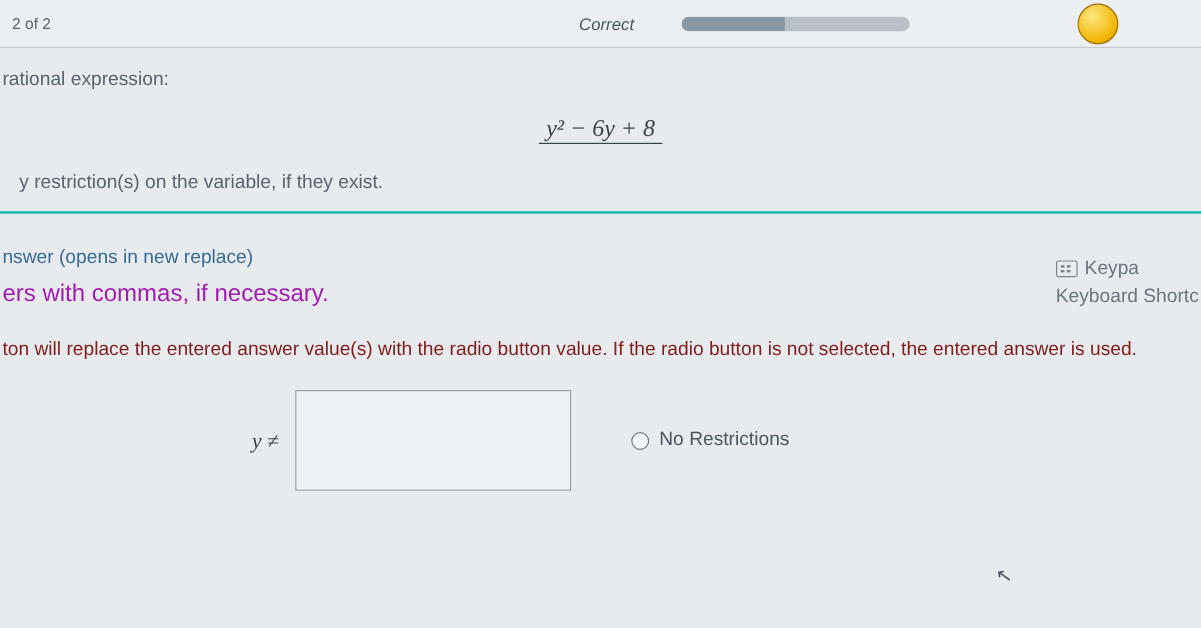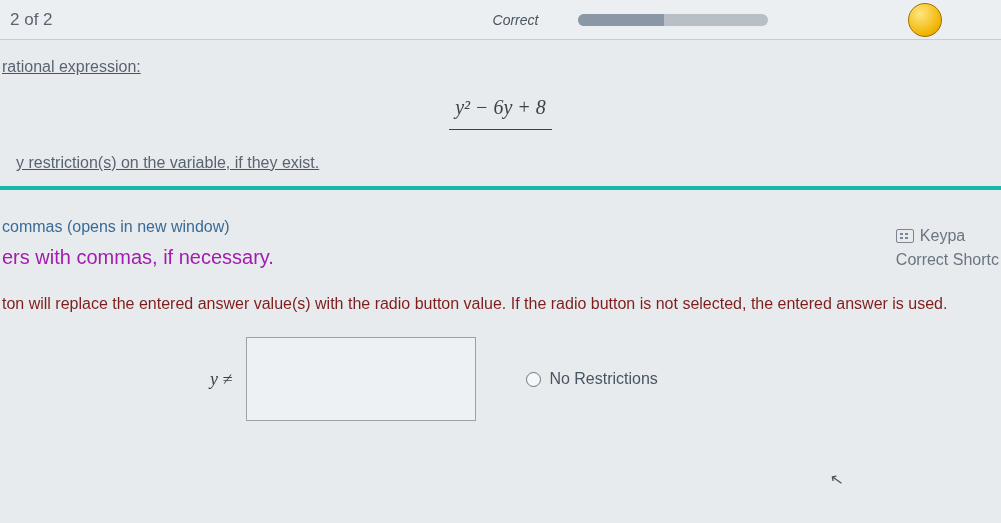--- a/index.html
+++ b/index.html
@@ -14,21 +14,21 @@
     }
     .top-bar {
       display: flex;
       align-items: center;
       height: 40px;
       border-bottom: 1px solid #c8ccd0;
       padding: 0 10px;
       background: #eceff1;
     }
     .step-indicator {
-      font-size: 17px;
+      font-size: 13px;
       color: #5a6470;
     }
     .correct-label {
       margin-left: 440px;
       font-size: 14px;
       color: #4a5560;
       font-style: italic;
     }
     .progress-track {
       margin-left: 40px;
@@ -46,22 +46,21 @@
     .coin {
       margin-left: 140px;
       width: 34px;
       height: 34px;
       border-radius: 50%;
       background: radial-gradient(circle at 35% 30%, #ffe680, #f0b400 70%, #c08000);
       border: 1px solid #a07000;
     }
     .question-area {
       padding: 18px 0 14px 0;
-      border-bottom: 4px solid #14b8a6;
-      text-decoration: underline;
+      border-bottom: 2px solid #14b8a6;
     }
     .prompt-line {
       font-size: 16px;
       color: #5a6470;
       padding-left: 2px;
       margin-bottom: 20px;
     }
     .fraction-wrap {
       text-align: center;
       margin: 8px 0 24px 0;
@@ -69,21 +68,21 @@
     .fraction {
       display: inline-block;
       font-family: "Cambria Math", "Times New Roman", serif;
       font-style: italic;
       font-size: 20px;
       color: #3a434c;
       text-align: center;
     }
     .fraction .num {
       display: block;
-      padding: 0 6px 10px 6px;
+      padding: 0 6px 0 6px;
       border-bottom: 1.5px solid #3a434c;
       text-align: right;
     }
     .fraction .den {
       display: block;
       padding: 2px 6px 0 6px;
     }
     .restriction-line {
       font-size: 16px;
       color: #5a6470;
@@ -200,29 +199,29 @@
   <div class="fraction-wrap">
     <span class="fraction">
       <span class="num">y² − 6y + 8</span>
     </span>
   </div>
   <div class="restriction-line">y restriction(s) on the variable, if they exist.</div>
 </div>
 
 <div class="answer-header">
   <div class="answer-left-col">
-    <div class="answer-open">commas (opens in new window)</div>
+    <div class="answer-open">nswer (opens in new replace)</div>
     <div class="answer-commas">ers with commas, if necessary.</div>
   </div>
   <div class="answer-right-col">
     <div class="keypad-row">
       <span class="keypad-icon"></span>
       <span>Keypa</span>
     </div>
-    <div>Correct Shortc</div>
+    <div>Keyboard Shortc</div>
   </div>
 </div>
 
 <div class="instruction">ton will replace the entered answer value(s) with the radio button value. If the radio button is not selected, the entered answer is used.</div>
 
 <div class="input-row">
   <span class="yneq">y ≠</span>
   <textarea class="answer-box" style=""></textarea>
   <label class="radio-wrap">
     <span class="radio-circle"></span>

